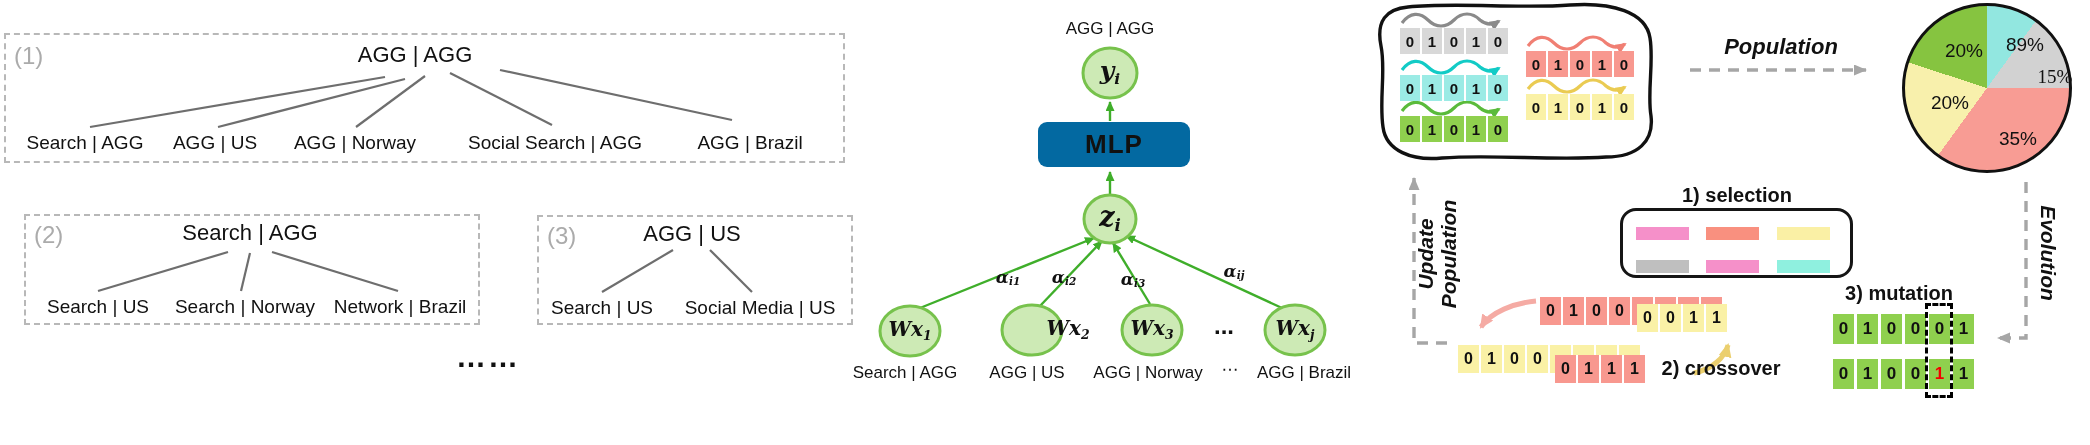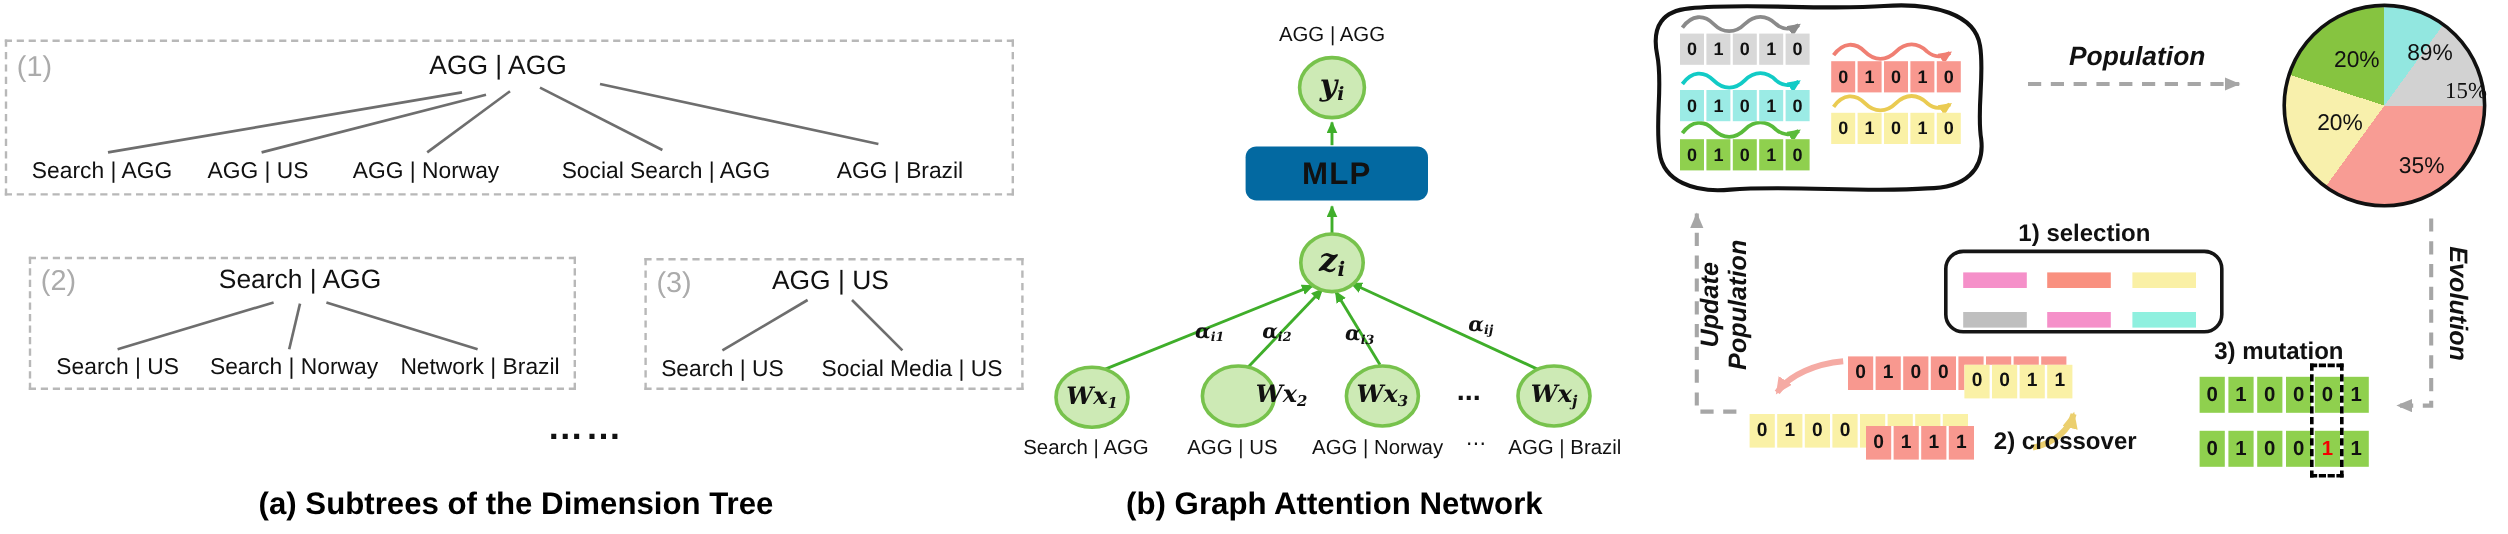--- a/index.html
+++ b/index.html
@@ -161,21 +161,20 @@
   <span class="t child" style="left:245px;top:296px;">Search | Norway</span>
   <span class="t child" style="left:400px;top:296px;">Network | Brazil</span>
 
   <div class="dbox" style="left:537px;top:215px;width:316px;height:110px;"></div>
   <span class="tl boxid" style="left:547px;top:222px;">(3)</span>
   <span class="t root" style="left:692px;top:221px;">AGG | US</span>
   <span class="t child" style="left:602px;top:297px;">Search | US</span>
   <span class="t child" style="left:760px;top:297px;">Social Media | US</span>
 
   <span class="t dots" style="left:488px;top:340px;">……</span>
-  <span class="t cap" style="left:430px;top:404px;">(a) Subtrees of the Dimension Tree</span>
 
   <span class="t lbl17" style="left:1110px;top:19px;">AGG | AGG</span>
   <span class="tc math" style="left:1110px;top:72px;font-size:25px;text-align:center;"><span>y</span><sub>i</sub></span>
   <div class="mlp">MLP</div>
   <span class="tc math" style="left:1110px;top:218px;font-size:27px;"><span>z</span><sub>i</sub></span>
 
   <span class="tc math" style="left:910px;top:330px;font-size:20px;"><span>Wx</span><sub>1</sub></span>
   <span class="tc math" style="left:1032px;top:329px;font-size:20px;margin-left:36px;"><span>Wx</span><sub>2</sub></span>
   <span class="tc math" style="left:1152px;top:329px;font-size:20px;"><span>Wx</span><sub>3</sub></span>
   <span class="tc math" style="left:1295px;top:329px;font-size:20px;"><span>Wx</span><sub>j</sub></span>
@@ -185,21 +184,20 @@
   <span class="tc math" style="left:1064px;top:277px;font-size:17px;"><span>α</span><sub>i2</sub></span>
   <span class="tc math" style="left:1133px;top:279px;font-size:17px;"><span>α</span><sub>i3</sub></span>
   <span class="tc math" style="left:1206px;top:271px;font-size:17px;margin-left:28px;"><span>α</span><sub>ij</sub></span>
 
   <span class="t lbl17" style="left:905px;top:363px;">Search | AGG</span>
   <span class="t lbl17" style="left:1027px;top:363px;">AGG | US</span>
   <span class="t lbl17" style="left:1148px;top:363px;">AGG | Norway</span>
   <span class="t lbl17" style="left:1230px;top:359px;">⋯</span>
   <span class="t lbl17" style="left:1304px;top:363px;">AGG | Brazil</span>
 
-  <span class="t cap" style="left:1112px;top:404px;">(b) Graph Attention Network</span>
 
   <div class="strip" style="left:1400px;top:28px;">
     <span class="cell bg-gray">0</span>
       <span class="cell bg-gray">1</span>
       <span class="cell bg-gray">0</span>
       <span class="cell bg-gray">1</span>
       <span class="cell bg-gray">0</span>
   </div>
   <div class="strip" style="left:1400px;top:75px;">
     <span class="cell bg-cyan">0</span>

